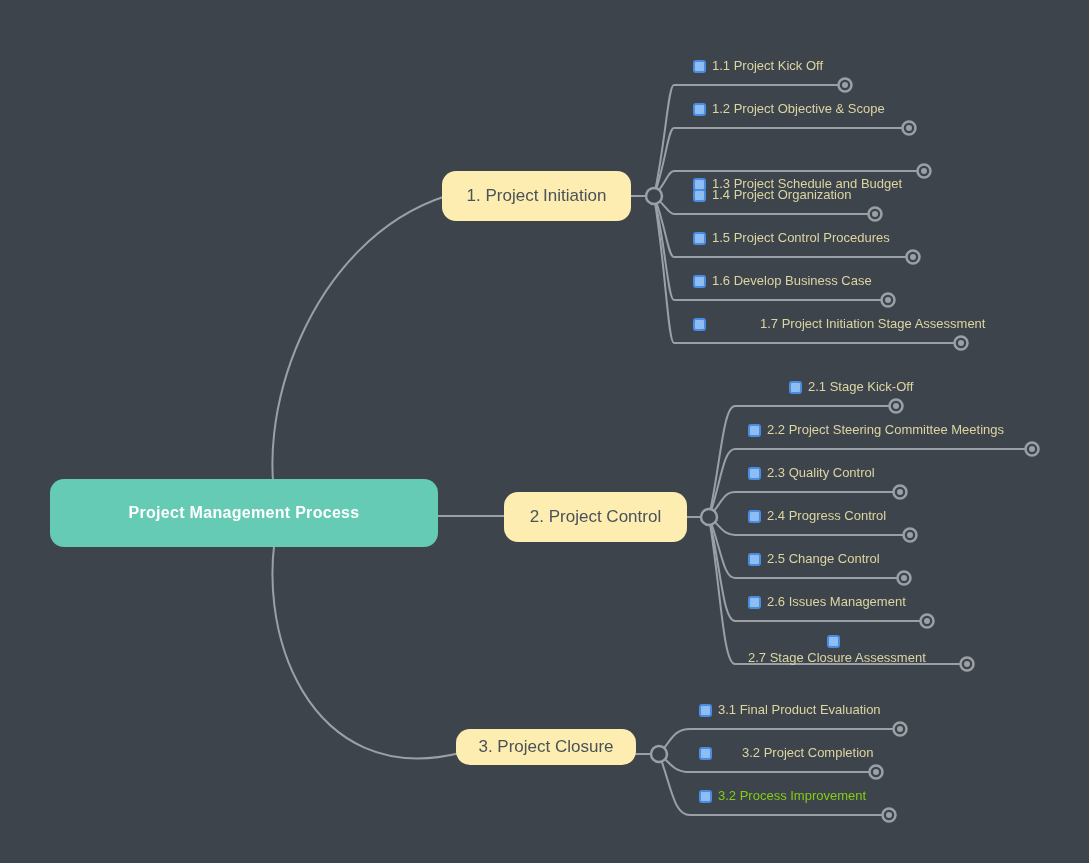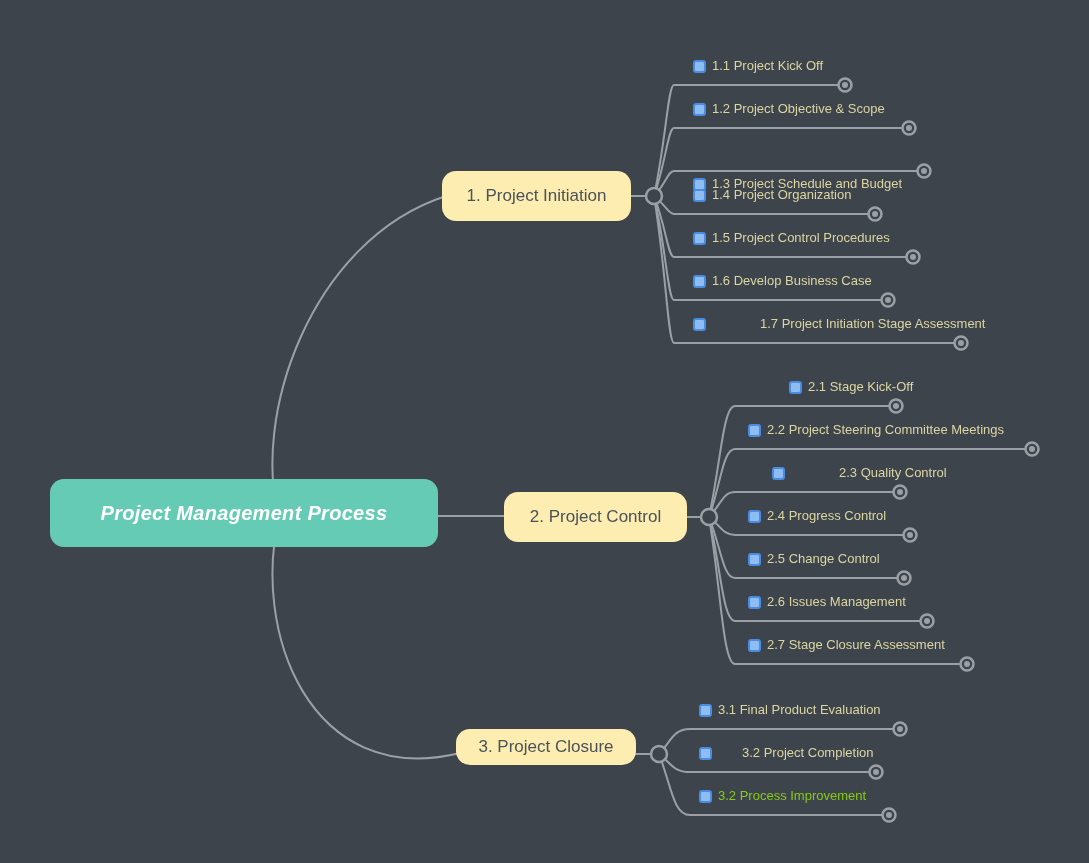--- a/index.html
+++ b/index.html
@@ -14,24 +14,23 @@
   .node {
     position: absolute;
     display: flex;
     align-items: center;
     justify-content: center;
     border-radius: 14px;
     white-space: nowrap;
     cursor: pointer;
   }
   .node.root {
-    font-size: 20px;
+    font-size: 16px;
     font-weight: 700;
     letter-spacing: 0.3px;
-    font-style: italic;
   }
   .node.branch {
     font-size: 17px;
     font-weight: 400;
   }
   .leaf {
     position: absolute;
     display: flex;
     align-items: center;
     height: 20px;
@@ -161,37 +160,37 @@
       <span class="leaf-label" style="color: rgb(219, 213, 162);">1.7 Project Initiation Stage Assessment</span>
     </div>
     <div class="leaf" style="left: 748px; top: 377px; padding-left: 41px;">
       <span class="checkbox" style="background: rgb(141, 189, 242); border: 2px solid rgb(74, 140, 224);"></span>
       <span class="leaf-label" style="color: rgb(219, 213, 162);">2.1 Stage Kick-Off</span>
     </div>
     <div class="leaf" style="left: 748px; top: 420px;">
       <span class="checkbox" style="background: rgb(141, 189, 242); border: 2px solid rgb(74, 140, 224);"></span>
       <span class="leaf-label" style="color: rgb(219, 213, 162);">2.2 Project Steering Committee Meetings</span>
     </div>
-    <div class="leaf" style="left: 772px; top: 463px; gap: 48px;">
+    <div class="leaf" style="left: 748px; top: 463px;">
       <span class="checkbox" style="background: rgb(141, 189, 242); border: 2px solid rgb(74, 140, 224);"></span>
       <span class="leaf-label" style="color: rgb(219, 213, 162);">2.3 Quality Control</span>
     </div>
     <div class="leaf" style="left: 748px; top: 506px;">
       <span class="checkbox" style="background: rgb(141, 189, 242); border: 2px solid rgb(74, 140, 224);"></span>
       <span class="leaf-label" style="color: rgb(219, 213, 162);">2.4 Progress Control</span>
     </div>
     <div class="leaf" style="left: 748px; top: 549px;">
       <span class="checkbox" style="background: rgb(141, 189, 242); border: 2px solid rgb(74, 140, 224);"></span>
       <span class="leaf-label" style="color: rgb(219, 213, 162);">2.5 Change Control</span>
     </div>
     <div class="leaf" style="left: 748px; top: 592px;">
       <span class="checkbox" style="background: rgb(141, 189, 242); border: 2px solid rgb(74, 140, 224);"></span>
       <span class="leaf-label" style="color: rgb(219, 213, 162);">2.6 Issues Management</span>
     </div>
-    <div class="leaf" style="left: 748px; top: 635px;">
+    <div class="leaf" style="left: 748px; top: 635px; flex-direction: column;">
       <span class="checkbox" style="background: rgb(141, 189, 242); border: 2px solid rgb(74, 140, 224);"></span>
       <span class="leaf-label" style="color: rgb(219, 213, 162);">2.7 Stage Closure Assessment</span>
     </div>
     <div class="leaf" style="left: 699px; top: 700px;">
       <span class="checkbox" style="background: rgb(141, 189, 242); border: 2px solid rgb(74, 140, 224);"></span>
       <span class="leaf-label" style="color: rgb(219, 213, 162);">3.1 Final Product Evaluation</span>
     </div>
     <div class="leaf" style="left: 699px; top: 743px; gap: 24px;">
       <span class="checkbox" style="background: rgb(141, 189, 242); border: 2px solid rgb(74, 140, 224);"></span>
       <span class="leaf-label" style="color: rgb(219, 213, 162);">3.2 Project Completion</span>

